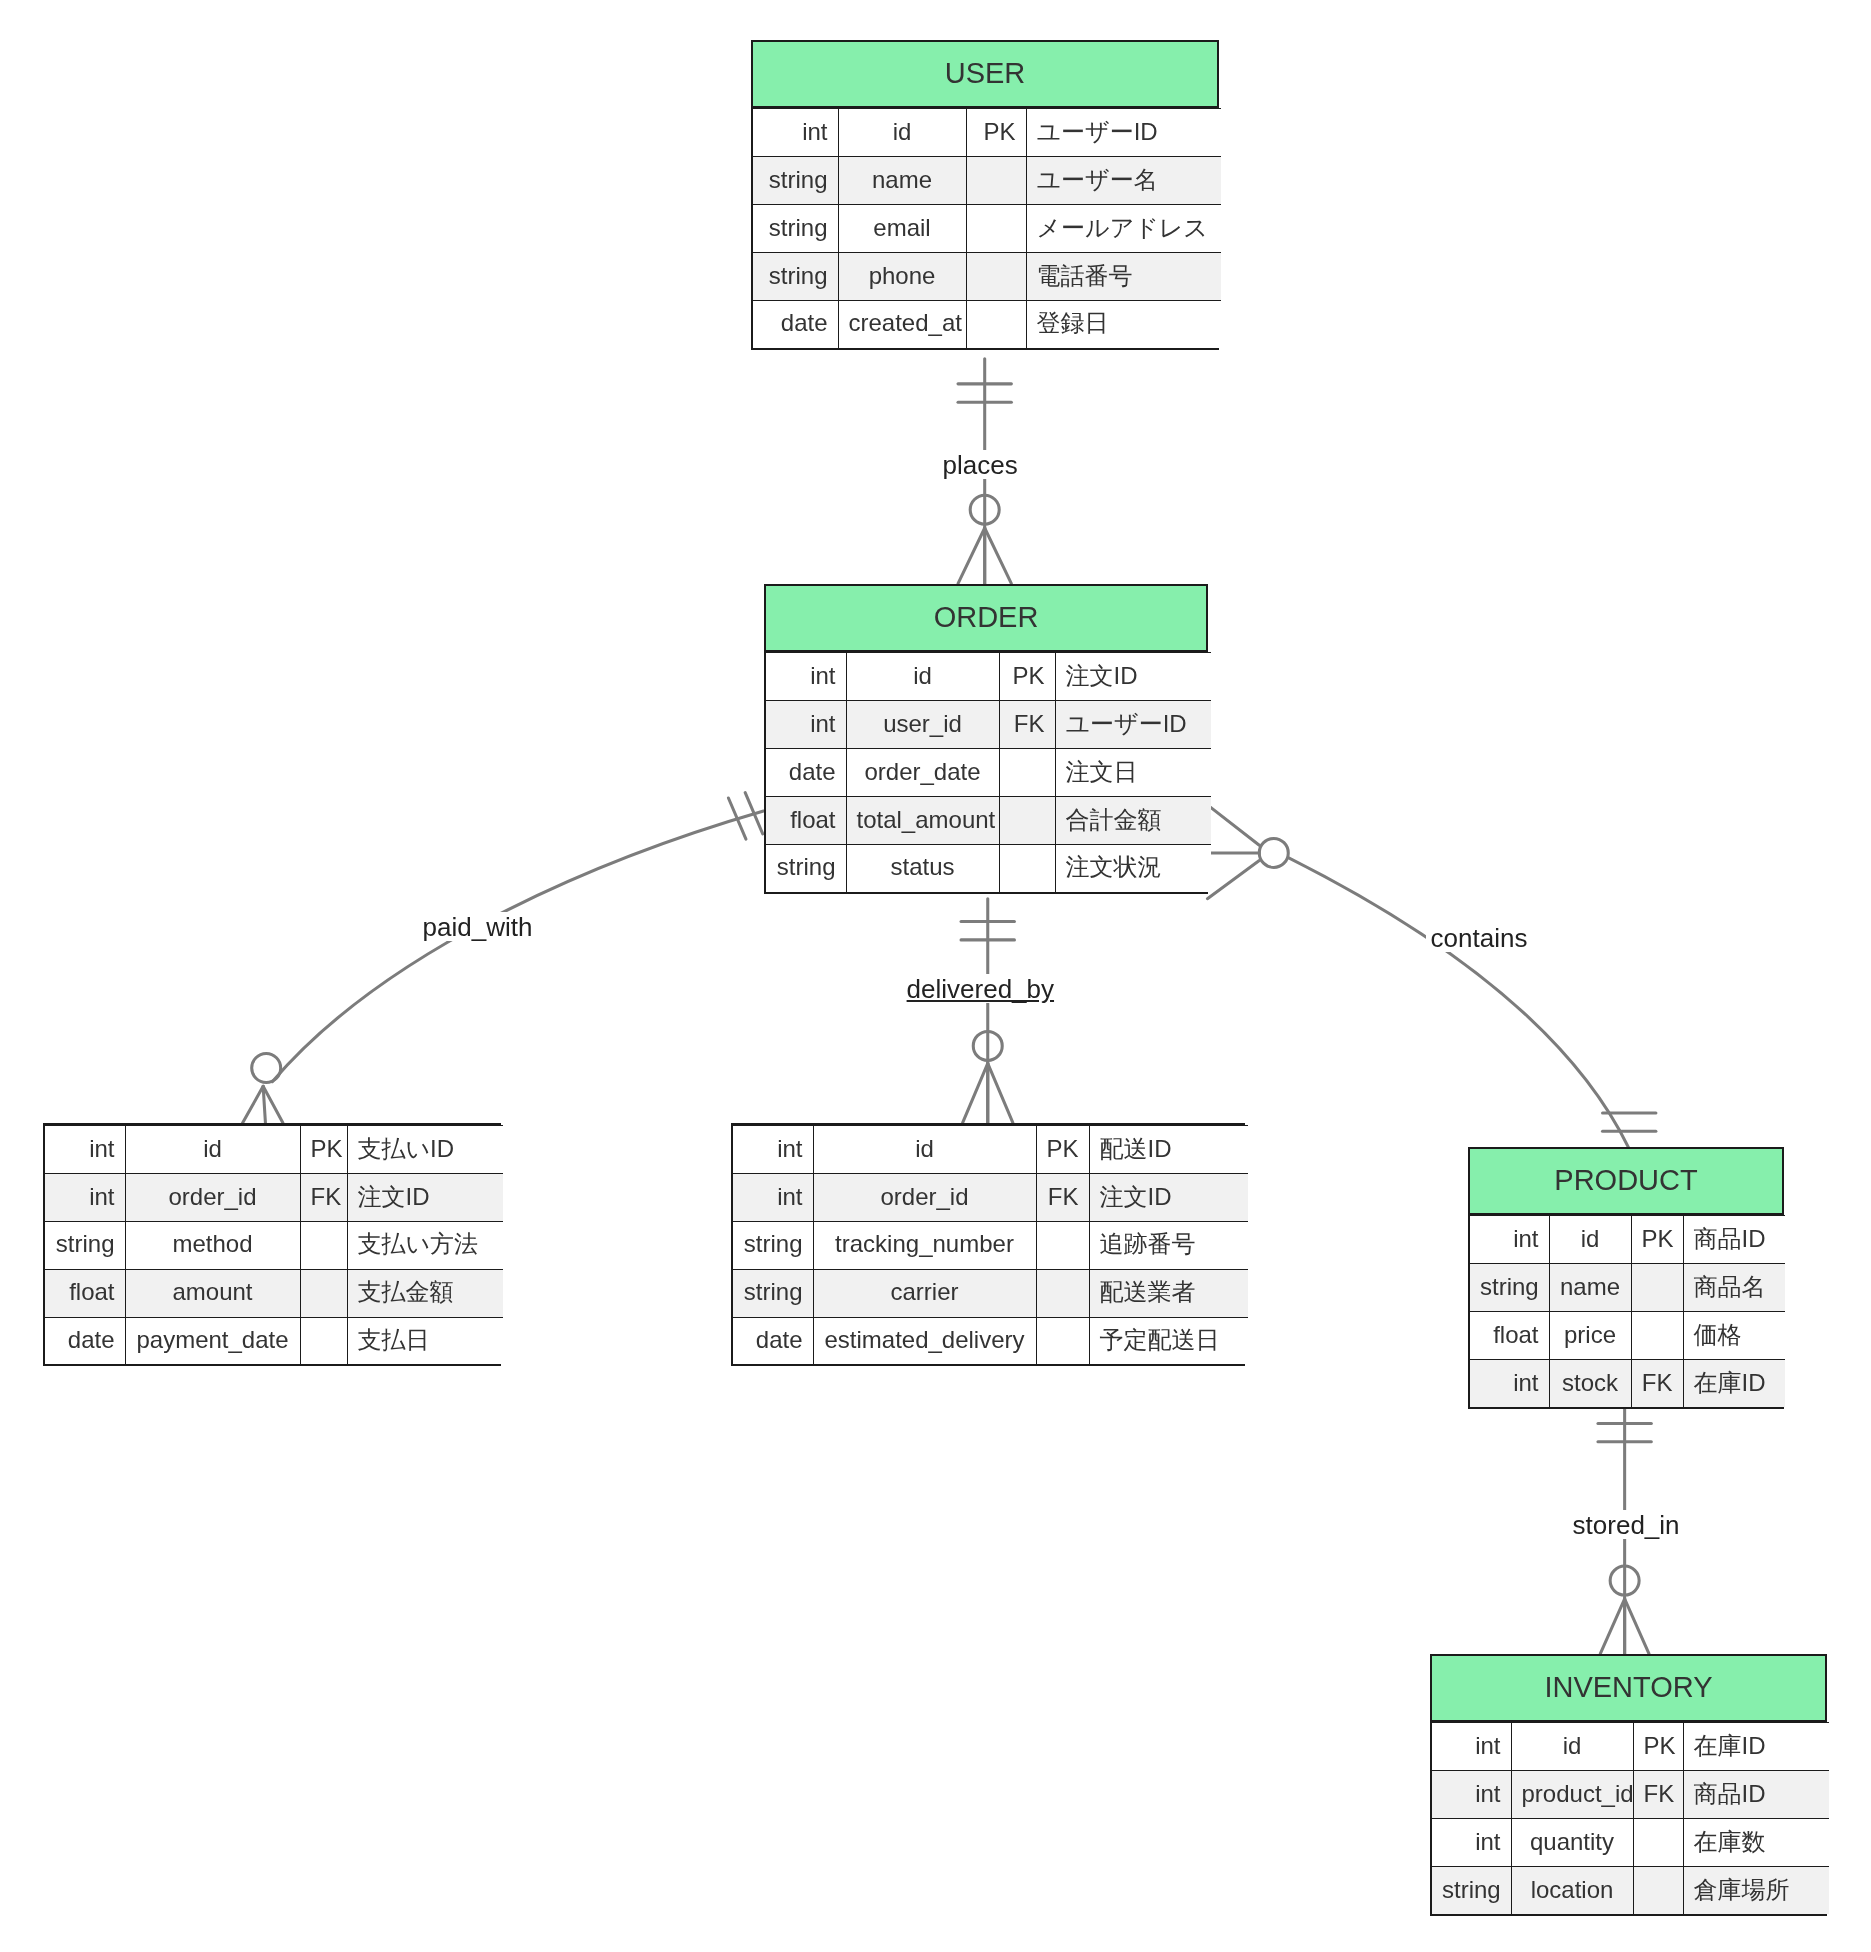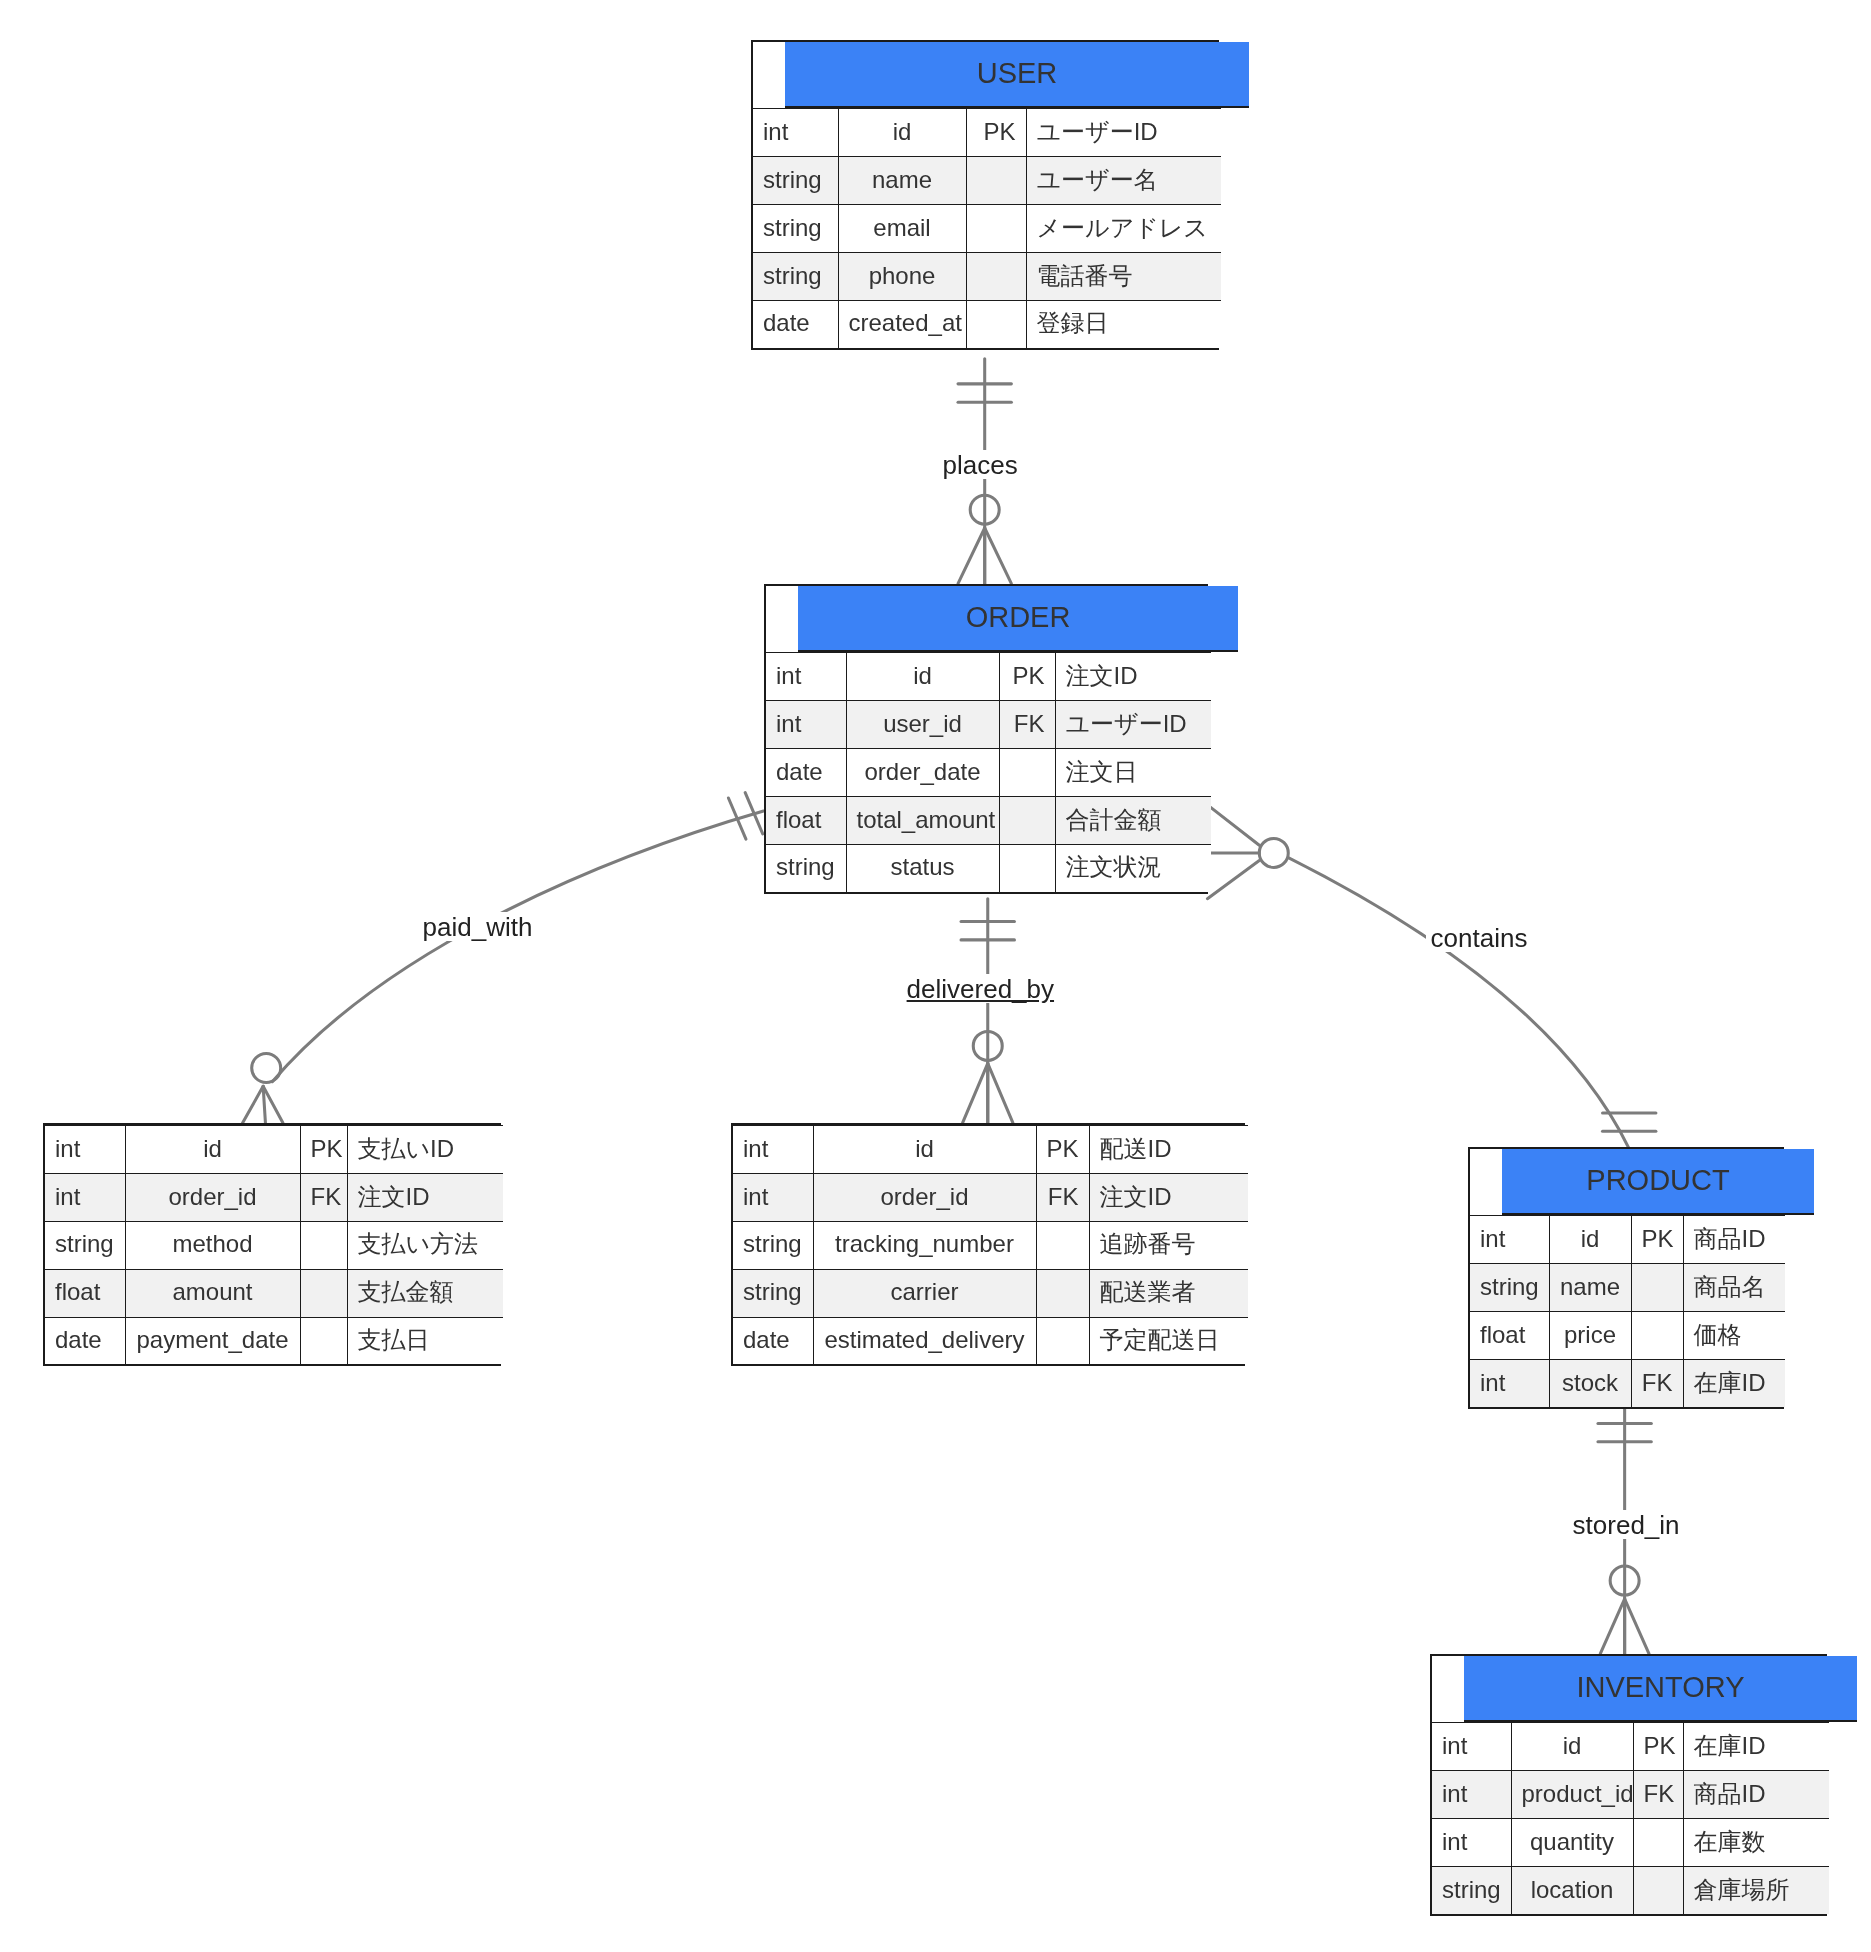--- a/index.html
+++ b/index.html
@@ -33,23 +33,22 @@
   }
   .entity-title {
     box-sizing: border-box;
     width: 100%;
     text-align: center;
     color: #333333;
     font-size: 29px;
     line-height: 1;
     padding: 17px 0 18.3px 0;
     border-bottom: 2.3px solid #1b1b1b;
-    background: #3b82f6;
+    background: #86efac;
     white-space: nowrap;
-    margin-left: 32px;
   }
   .attr-table {
     width: 100%;
     border-collapse: collapse;
     table-layout: fixed;
   }
   .attr-table td {
     box-sizing: border-box;
     border: 1.5px solid #1b1b1b;
     color: #333333;
@@ -60,21 +59,21 @@
     white-space: nowrap;
     overflow: hidden;
   }
   .attr-table tr.alt td {
     background: #f1f1f1;
   }
   .attr-table td.c-type   { text-align: left; }
   .attr-table td.c-name   { text-align: center; }
   .attr-table td.c-key    { text-align: right; }
   .attr-table td.c-commnt { text-align: left; margin-left: 32px; }
-  .attr-table tr td:first-child { border-left: none; }
+  .attr-table tr td:first-child { border-left: none; text-align: right; }
   .attr-table tr td:last-child  { border-right: none; }
   .attr-table tr:last-child td  { border-bottom: none; }
 
   .rel-label {
     position: absolute;
     color: #222222;
     font-size: 26px;
     line-height: 1;
     white-space: nowrap;
     z-index: 8;

